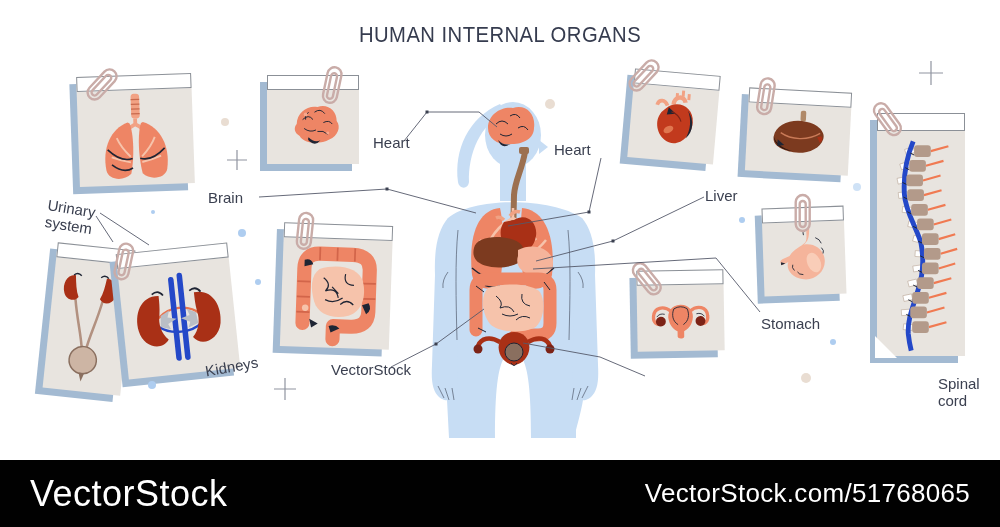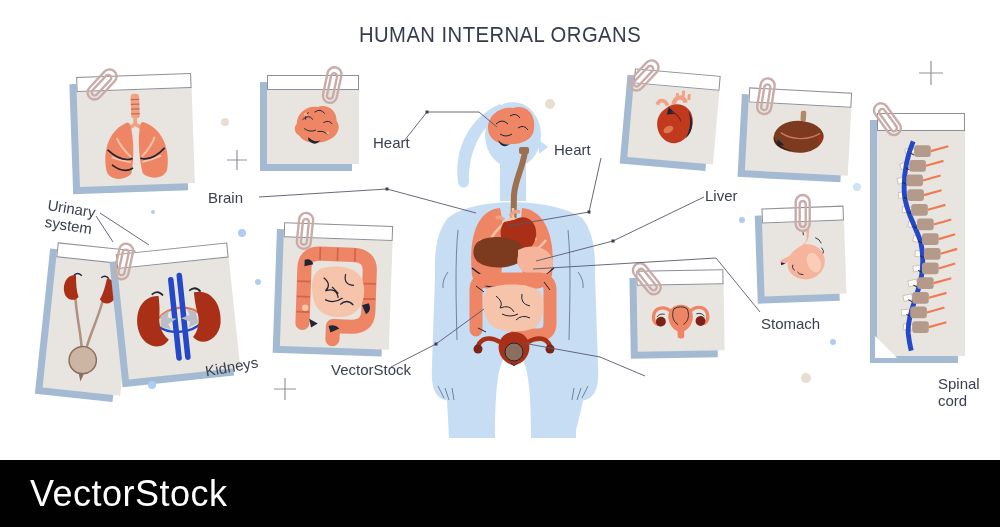--- a/index.html
+++ b/index.html
@@ -398,15 +398,16 @@
   <div class="lbl" style="left:205px;top:358px;transform:rotate(-10deg)">Kidneys</div>
   <div class="lbl" style="left:373px;top:134px">Heart</div>
   <div class="lbl" style="left:331px;top:361px">VectorStock</div>
   <div class="lbl" style="left:554px;top:141px">Heart</div>
   <div class="lbl" style="left:705px;top:187px">Liver</div>
   <div class="lbl" style="left:761px;top:315px">Stomach</div>
   <div class="lbl" style="left:938px;top:375px">Spinal cord</div>
 
   <div class="wm">
     <span class="brand">VectorStock</span>
+    <span class="credit">VectorStock.com/51768065</span>
   </div>
 
 </div>
 
 </body></html>

